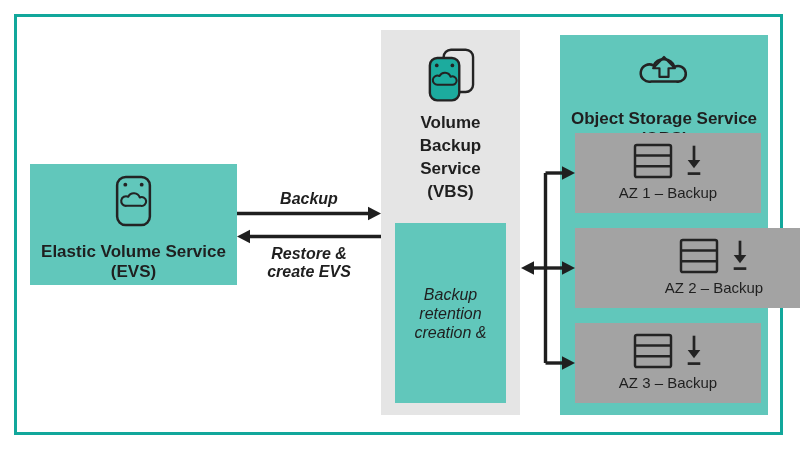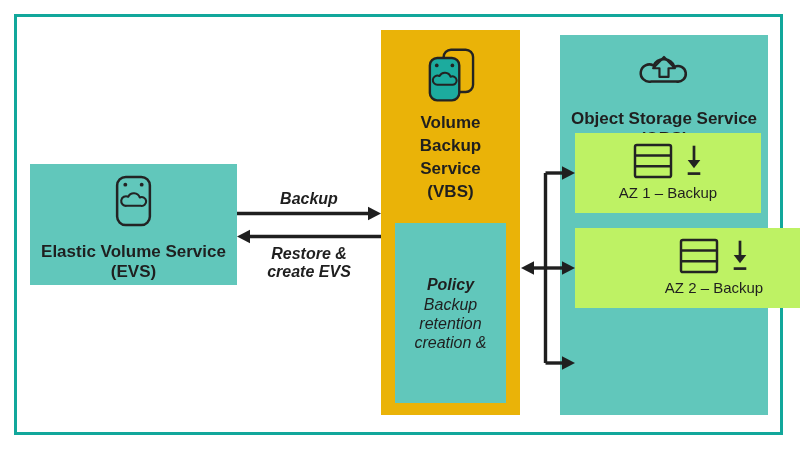--- a/index.html
+++ b/index.html
@@ -1,27 +1,27 @@
 <!DOCTYPE html>
 <html><head>
 <meta charset="utf-8">
 <style>
   html,body{margin:0;padding:0;background:#ffffff;}
   .canvas{position:relative;width:800px;height:450px;background:#ffffff;overflow:hidden;
           font-family:"Liberation Sans", sans-serif;color:#1f1f1f;}
   .frame{position:absolute;left:14px;top:14px;width:763px;height:415px;border:3px solid #12a79b;}
   .box{position:absolute;box-sizing:border-box;text-align:center;}
   .panel-light{background:#61c7bb;}
-  .panel-dark{background:#eab308;}
+  .panel-dark{background:#e5e5e5;}
   .evs{left:30px;top:164px;width:207px;height:121px;}
   .vbs{left:381px;top:30px;width:139px;height:385px;}
   .obs{left:560px;top:35px;width:208px;height:380px;}
   .policy{position:absolute;left:14px;top:193px;width:111px;height:180px;background:#61c7bb;
           display:flex;flex-direction:column;justify-content:center;}
-  .az{position:absolute;left:15px;width:186px;height:80px;background:#bef264;text-align:center;}
+  .az{position:absolute;left:15px;width:186px;height:80px;background:#a3a3a3;text-align:center;}
   .az1{top:98px;}.az2{top:193px;padding-left:46px;}.az3{top:288px;}
   .title{font-weight:bold;font-size:17px;line-height:20px;}
   .evs .icon-wrap{margin-top:11px;height:52px;}
   .evs .title{margin-top:15px;}
   .vbs .icon-wrap{margin-top:17px;height:58px;}
   .vbs .title{margin-top:6px;line-height:23px;}
   .obs .icon-wrap{margin-top:9px;height:46px;}
   .obs .title{margin-top:19px;}
   .policy .p-title{font-weight:bold;font-style:italic;font-size:16px;line-height:20px;}
   .policy .p-line{font-style:italic;font-size:16px;line-height:19px;}
@@ -65,21 +65,20 @@
         <path d="M13 41 A5 5 0 1 1 14.5 31.6 A6.5 6.5 0 0 1 26.5 32.4 A4.6 4.6 0 1 1 27.5 41 L13 41 Z" fill="none" stroke="#232323" stroke-width="2.2" stroke-linejoin="round"></path>
       </svg>
     </div>
     <div class="title">
       <div>Volume</div>
       <div>Backup</div>
       <div>Service</div>
       <div>(VBS)</div>
     </div>
     <div class="policy">
-      <div class="p-title">Policy</div>
       <div class="p-line">Backup</div>
       <div class="p-line">retention</div>
       <div class="p-line">creation &amp;</div>
     </div>
   </div>
 
   <div class="box panel-light obs">
     <div class="icon-wrap">
       <svg class="icon" width="58" height="44" viewBox="0 0 64 48">
         <path d="M18 41 A9.5 9.5 0 1 1 20.5 23.5 A12.5 12.5 0 0 1 43.5 25 A8.6 8.6 0 1 1 45.5 41 L18 41 Z" fill="none" stroke="#232323" stroke-width="2.8" stroke-linejoin="round"></path>
@@ -116,20 +115,35 @@
         </svg>
         <svg class="icon" width="20" height="36" viewBox="0 0 22 40">
           <line x1="11" y1="3" x2="11" y2="20" stroke="#232323" stroke-width="3"></line>
           <polygon points="4,19 18,19 11,28" fill="#232323"></polygon>
           <line x1="4" y1="34" x2="18" y2="34" stroke="#232323" stroke-width="3"></line>
         </svg>
       </div>
       <div class="az-label">AZ 2 – Backup</div>
     </div>
 
+    <div class="az az3">
+      <div class="icon-row">
+        <svg class="icon" width="40" height="36" viewBox="0 0 42 38">
+          <rect x="2" y="2" width="38" height="34" rx="2" fill="none" stroke="#232323" stroke-width="2.6"></rect>
+          <line x1="2" y1="13.3" x2="40" y2="13.3" stroke="#232323" stroke-width="2.6"></line>
+          <line x1="2" y1="24.6" x2="40" y2="24.6" stroke="#232323" stroke-width="2.6"></line>
+        </svg>
+        <svg class="icon" width="20" height="36" viewBox="0 0 22 40">
+          <line x1="11" y1="3" x2="11" y2="20" stroke="#232323" stroke-width="3"></line>
+          <polygon points="4,19 18,19 11,28" fill="#232323"></polygon>
+          <line x1="4" y1="34" x2="18" y2="34" stroke="#232323" stroke-width="3"></line>
+        </svg>
+      </div>
+      <div class="az-label">AZ 3 – Backup</div>
+    </div>
   </div>
 
   <svg class="overlay" viewBox="0 0 800 450">
     <g>
       <line x1="237" y1="213.5" x2="369" y2="213.5" stroke="#1f1f1f" stroke-width="3.4"></line>
       <polygon points="368,206.8 381,213.5 368,220.2" fill="#1f1f1f"></polygon>
     </g>
     <g>
       <line x1="249" y1="236.5" x2="381" y2="236.5" stroke="#1f1f1f" stroke-width="3.4"></line>
       <polygon points="250,229.8 237,236.5 250,243.2" fill="#1f1f1f"></polygon>

